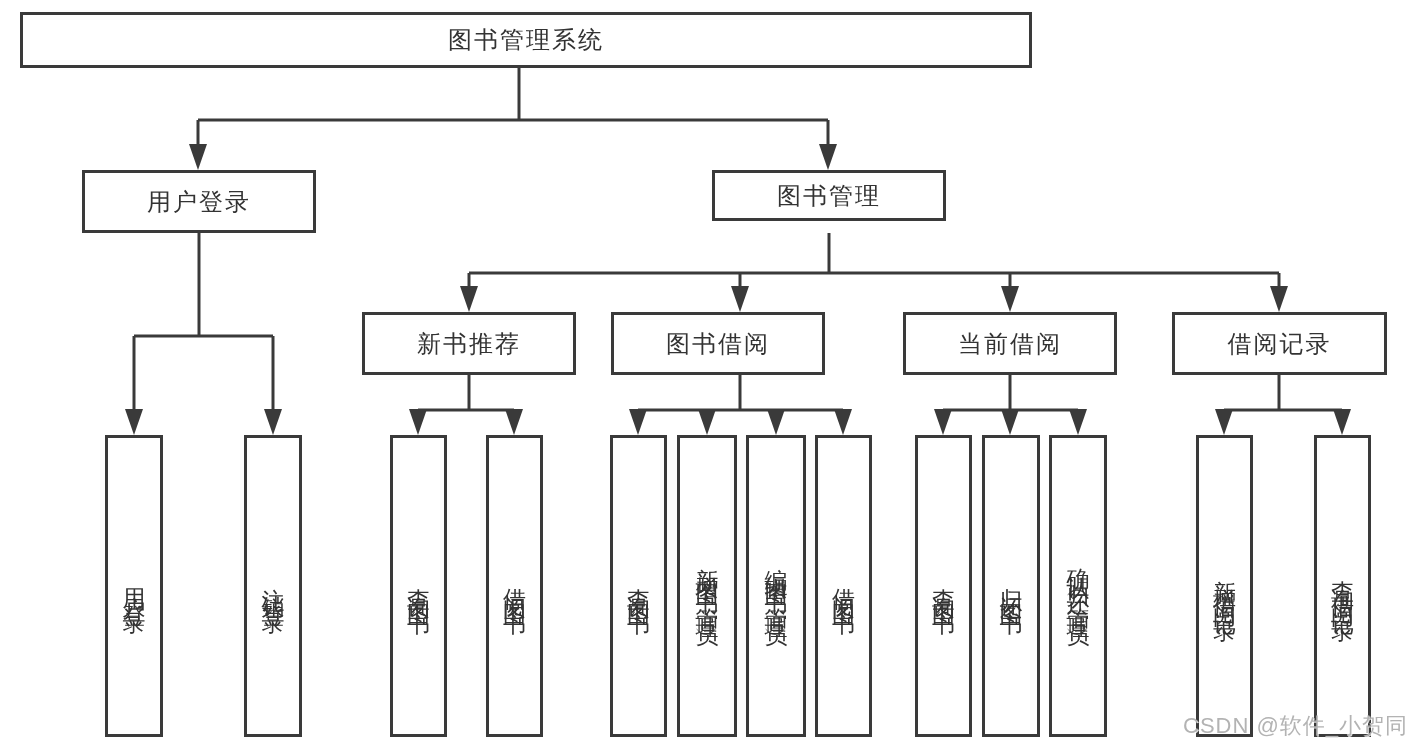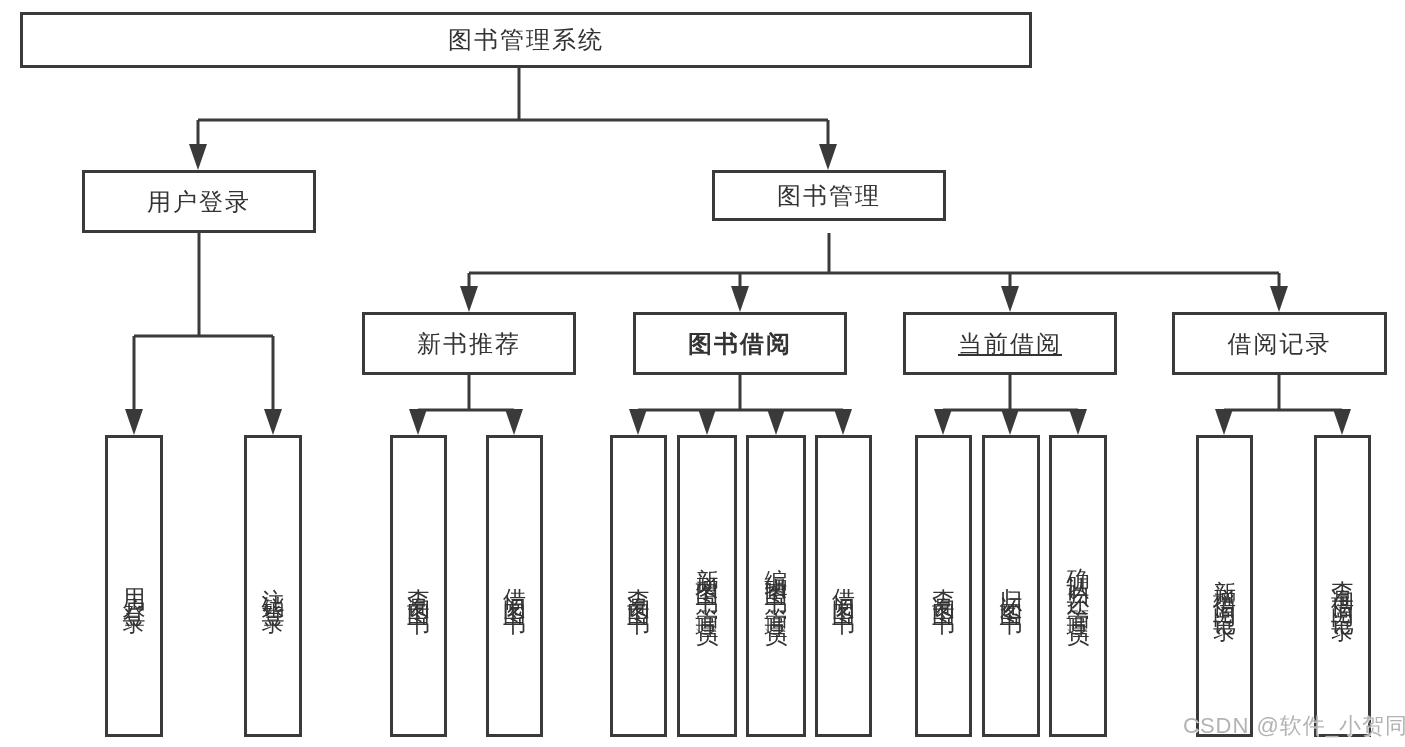--- a/index.html
+++ b/index.html
@@ -135,24 +135,24 @@
   </div>
       <div class="node h" style="left: 82px; top: 170px; width: 234px; height: 63px;">
     <span class="label">用户登录</span>
   </div>
       <div class="node h" style="left: 712px; top: 170px; width: 234px; height: 51px;">
     <span class="label">图书管理</span>
   </div>
       <div class="node h" style="left: 362px; top: 312px; width: 214px; height: 63px;">
     <span class="label">新书推荐</span>
   </div>
-      <div class="node h" style="left: 633px; top: 312px; width: 214px; height: 63px; font-weight: bold;">
+      <div class="node h" style="left: 611px; top: 312px; width: 214px; height: 63px;">
     <span class="label">图书借阅</span>
   </div>
-      <div class="node h" style="left: 903px; top: 312px; width: 214px; height: 63px; text-decoration: underline;">
+      <div class="node h" style="left: 903px; top: 312px; width: 214px; height: 63px;">
     <span class="label">当前借阅</span>
   </div>
       <div class="node h" style="left: 1172px; top: 312px; width: 215px; height: 63px;">
     <span class="label">借阅记录</span>
   </div>
       <div class="node v" style="left: 105px; top: 435px; width: 58px; height: 302px;">
     <span class="label">用户登录</span>
   </div>
       <div class="node v" style="left: 244px; top: 435px; width: 58px; height: 302px;">
     <span class="label">注销登录</span>

